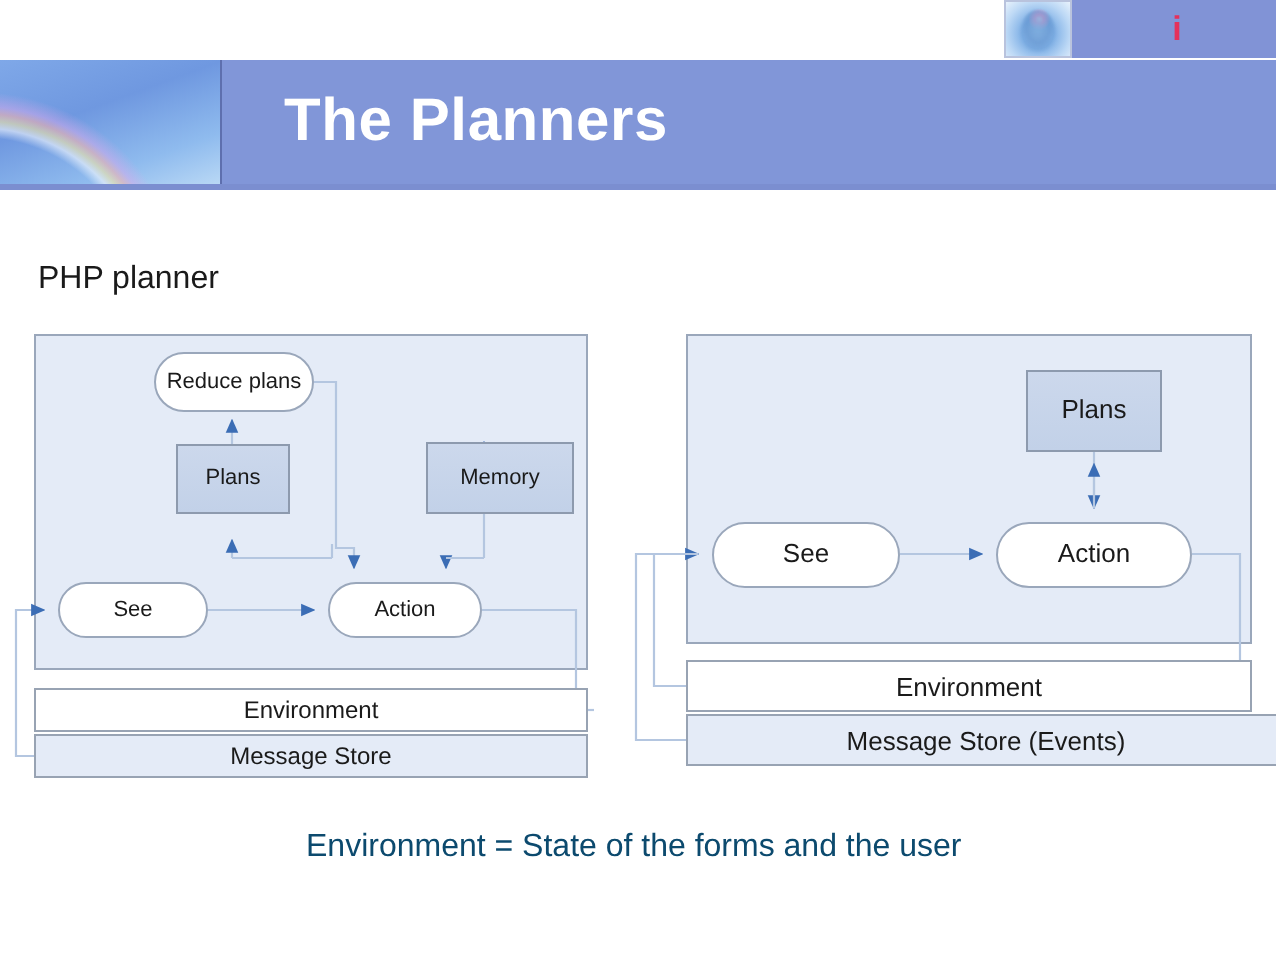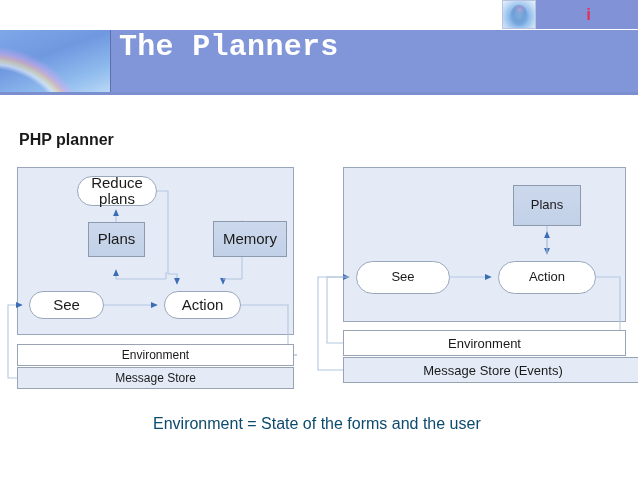--- a/index.html
+++ b/index.html
@@ -73,23 +73,22 @@
         rgba(255,180,170,.55) 76%, rgba(215,170,235,.5) 79%,
         rgba(255,255,255,0) 85%),
       linear-gradient(160deg, #7fa8e8 0%, #6f98e0 40%, #8fbbee 75%, #b9d8f5 100%);
     position: relative;
     overflow: hidden;
   }
   .banner-strip {
     flex: 1;
     background: linear-gradient(180deg, #8196d8 0%, #8196d8 100%);
     display: flex;
-    align-items: flex-start;
-    padding-left: 8px;
-    font-family: Liberation Mono, monospace;
+    align-items: center;
+    padding-left: 31px;
   }
   .banner-title {
     color: #ffffff;
     font-size: 30px;
     font-weight: 700;
     letter-spacing: 0.3px;
   }
   .banner-underline {
     position: absolute;
     left: 0; top: 92px;
@@ -97,21 +96,21 @@
     background: #7b8ed0;
   }
 
   
   .sec-title {
     position: absolute;
     font-size: 16px;
     color: #1a1a1a;
     white-space: nowrap;
   }
-  #php-title { left: 19px;  top: 131px; font-weight: bold; }
+  #php-title { left: 19px;  top: 131px; }
   #js-title  { left: 344px; top: 132px; }
 
   
   .panel-outer {
     position: absolute;
     background: #e4ebf7;
     border: 1px solid #9aa7bb;
   }
   #php-panel { left: 17px;  top: 167px; width: 277px; height: 168px; }
   #js-panel  { left: 343px; top: 167px; width: 283px; height: 155px; }
@@ -132,21 +131,21 @@
   #php-msg { left: 17px;  top: 367px; width: 277px; height: 22px; }
   #js-env  { left: 343px; top: 330px; width: 283px; height: 26px; font-size: 13px; }
   #js-msg  { left: 343px; top: 357px; width: 300px; height: 26px; font-size: 13px; }
 
   
   .node {
     position: absolute;
     display: flex;
     align-items: center;
     justify-content: center;
-    font-size: 15px;
+    font-size: 11px;
     color: #1a1a1a;
     text-align: center;
     line-height: 1.1;
   }
   .node.pill {
     background: #ffffff;
     border: 1px solid #9aa7bb;
     border-radius: 999px;
   }
   .node.rect {

